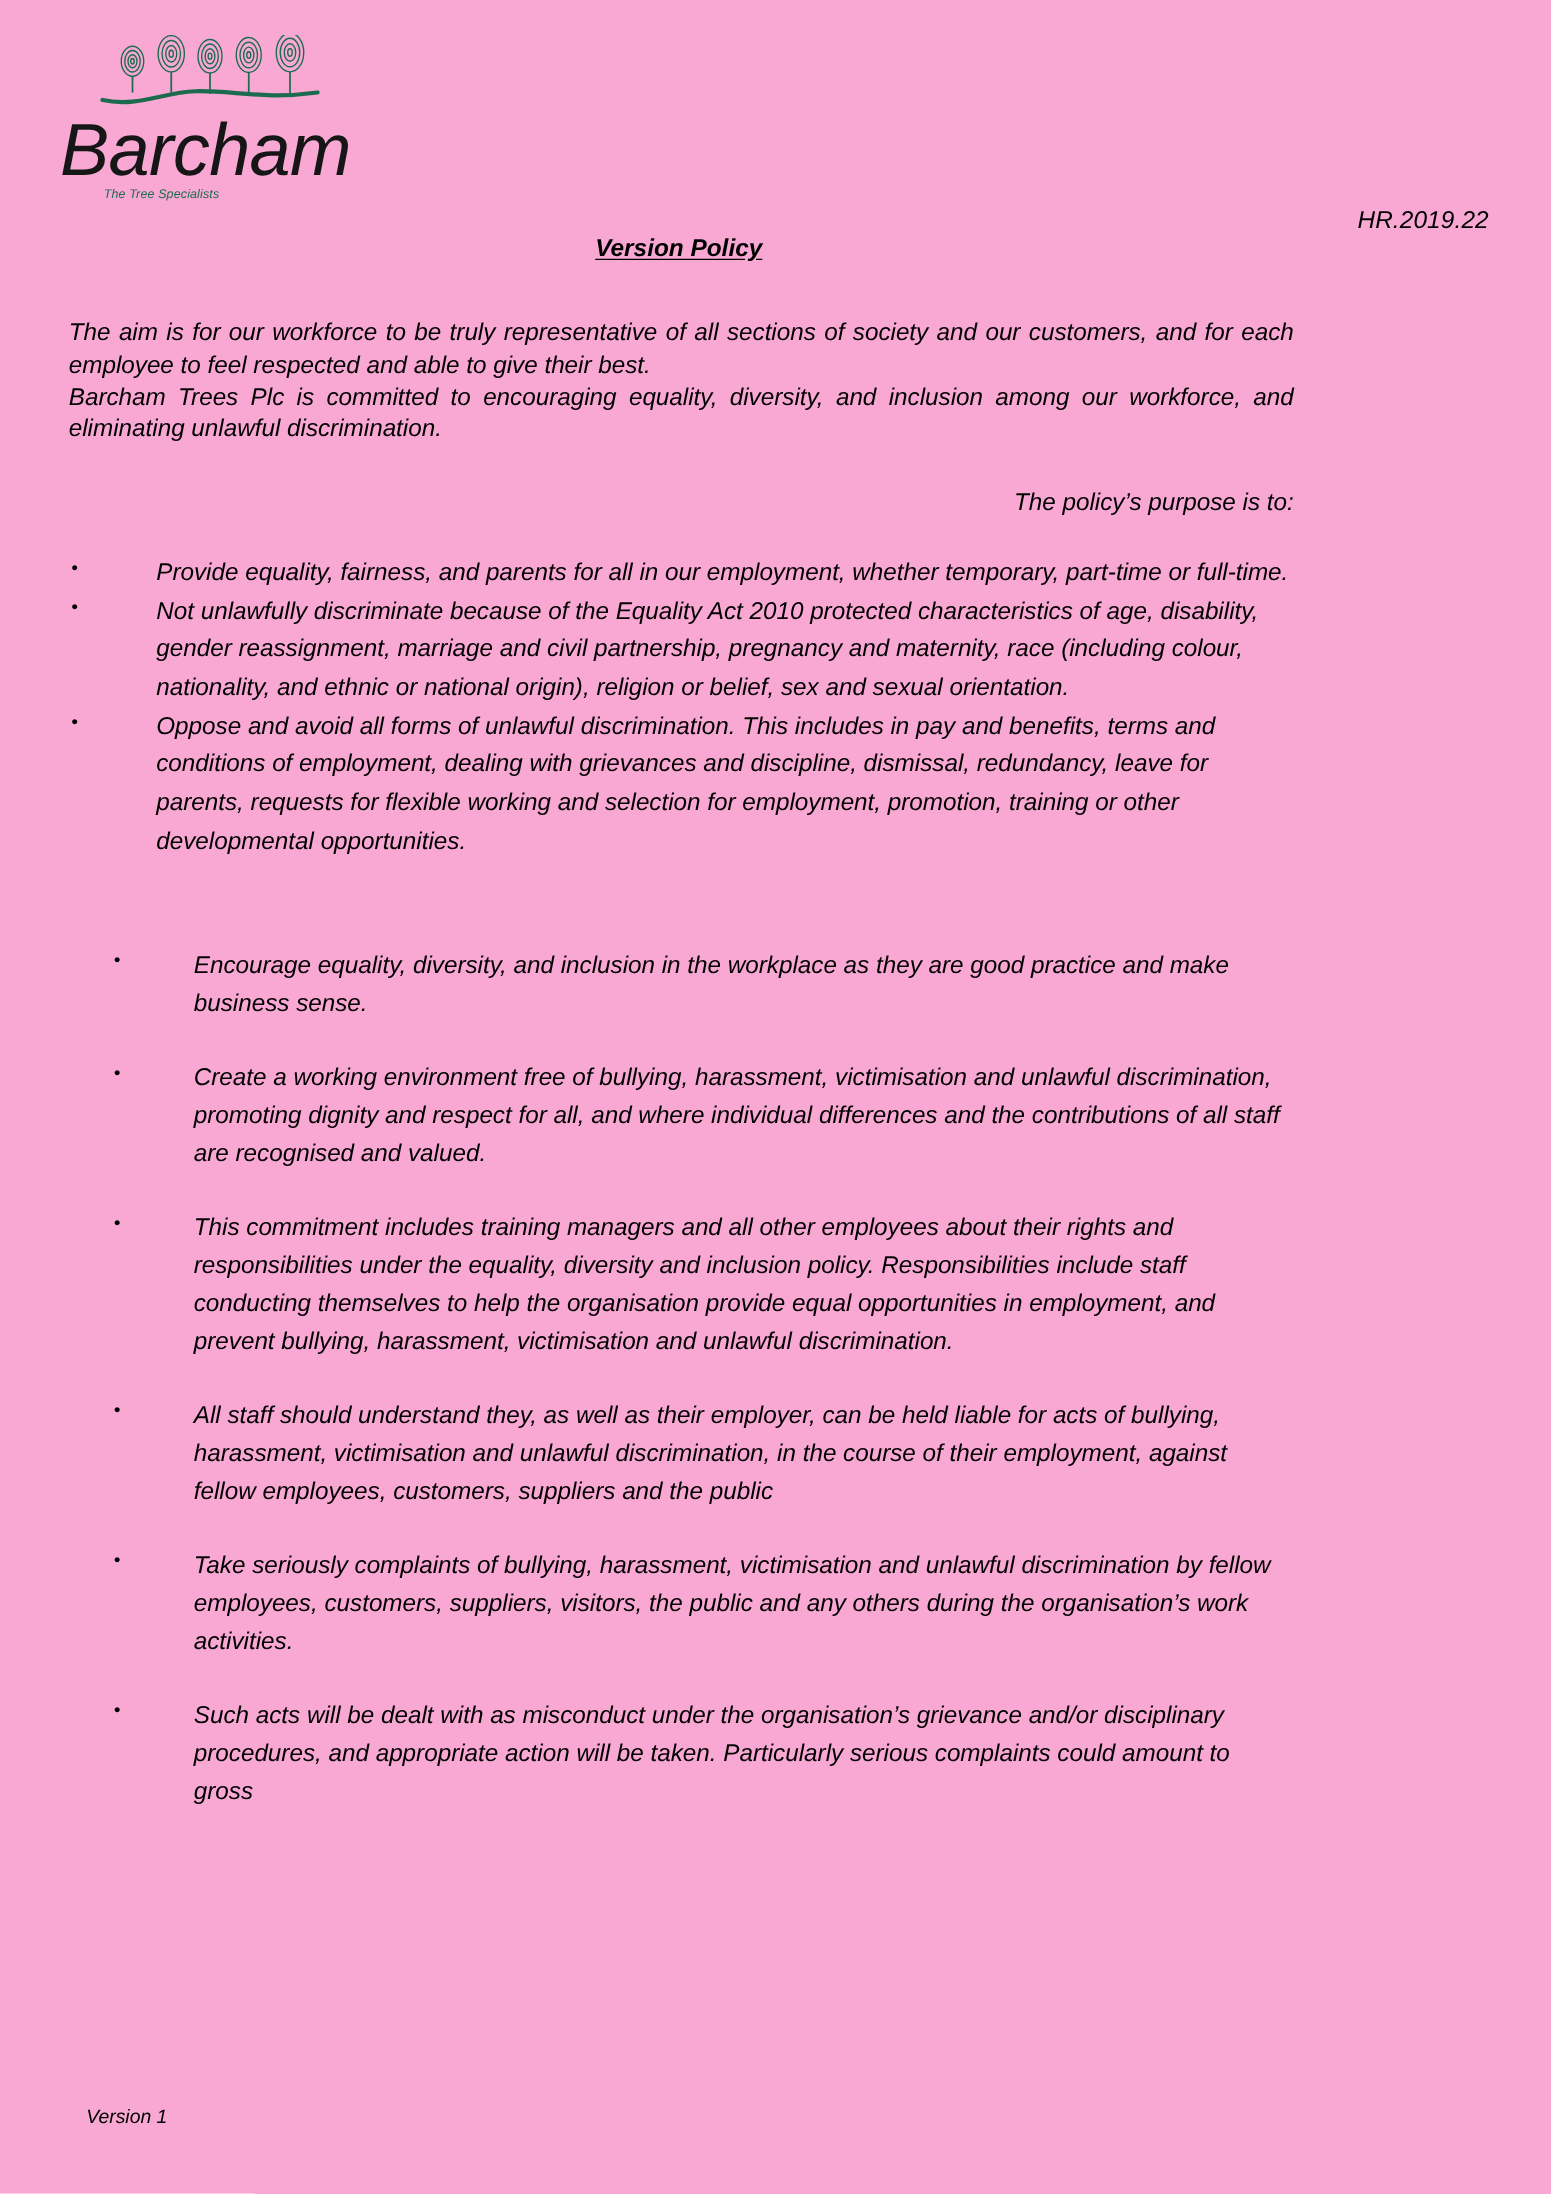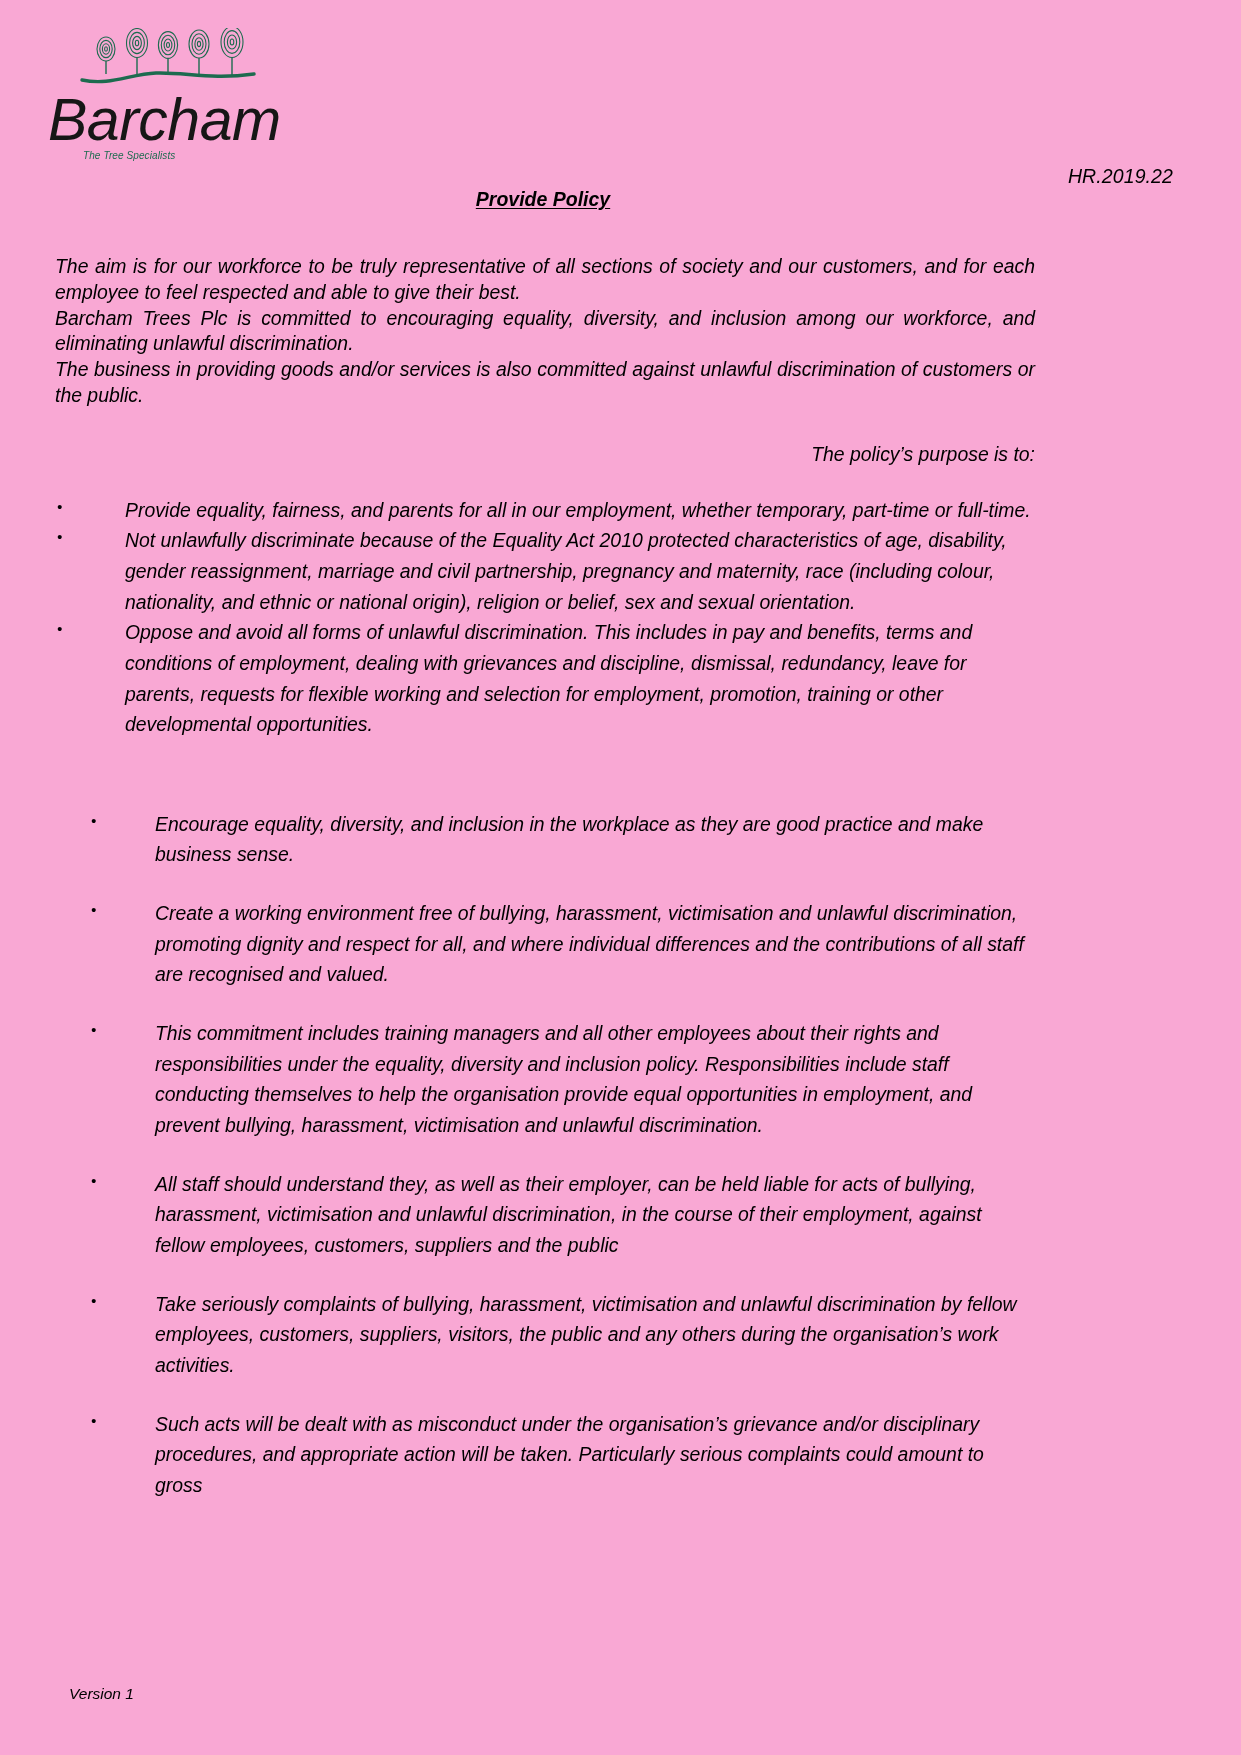--- a/index.html
+++ b/index.html
@@ -50,21 +50,21 @@
     font-size: 10px;
     color: #1d6b4f;
     letter-spacing: 0.1px;
     margin-left: 35px;
     margin-top: 2px;
   }
 
   
   .doc-ref {
     position: absolute;
-    right: 68px;
+    right: 50px;
     top: 165px;
     font-size: 19.5px;
     letter-spacing: 0.1px;
     white-space: nowrap;
   }
   .doc-title {
     position: absolute;
     left: 0;
     right: 0;
     top: 188px;
@@ -178,27 +178,26 @@
         <path d="M154 29.5 L154 48" stroke-width="1.4"></path>
       </g>
 
       <path d="M4 52 C32 58, 52 46, 78 45 C108 44, 132 52, 176 46" fill="none" stroke="#1d6b4f" stroke-width="3.4" stroke-linecap="round"></path>
     </svg>
     <div class="logo-wordmark">Barcham</div>
     <div class="logo-tagline">The Tree Specialists</div>
   </div>
 
   <div class="doc-ref">HR.2019.22</div>
-  <div class="doc-title">Provide Policy</div>
+  <div class="doc-title">Version Policy</div>
 
   <div class="content">
 
     <p class="para">The aim is for our workforce to be truly representative of all sections of society and our customers, and for each employee to feel respected and able to give their best.</p>
     <p class="para">Barcham Trees Plc is committed to encouraging equality, diversity, and inclusion among our workforce, and eliminating unlawful discrimination.</p>
-    <p class="para">The business in providing goods and/or services is also committed against unlawful discrimination of customers or the public.</p>
 
     <div class="spacer-md"></div>
 
     <p class="para nojust">The policy’s purpose is to:</p>
 
     <div class="spacer-sm"></div>
 
     <ul class="bullets list-purpose">
       <li>
         <span class="marker">•</span>

